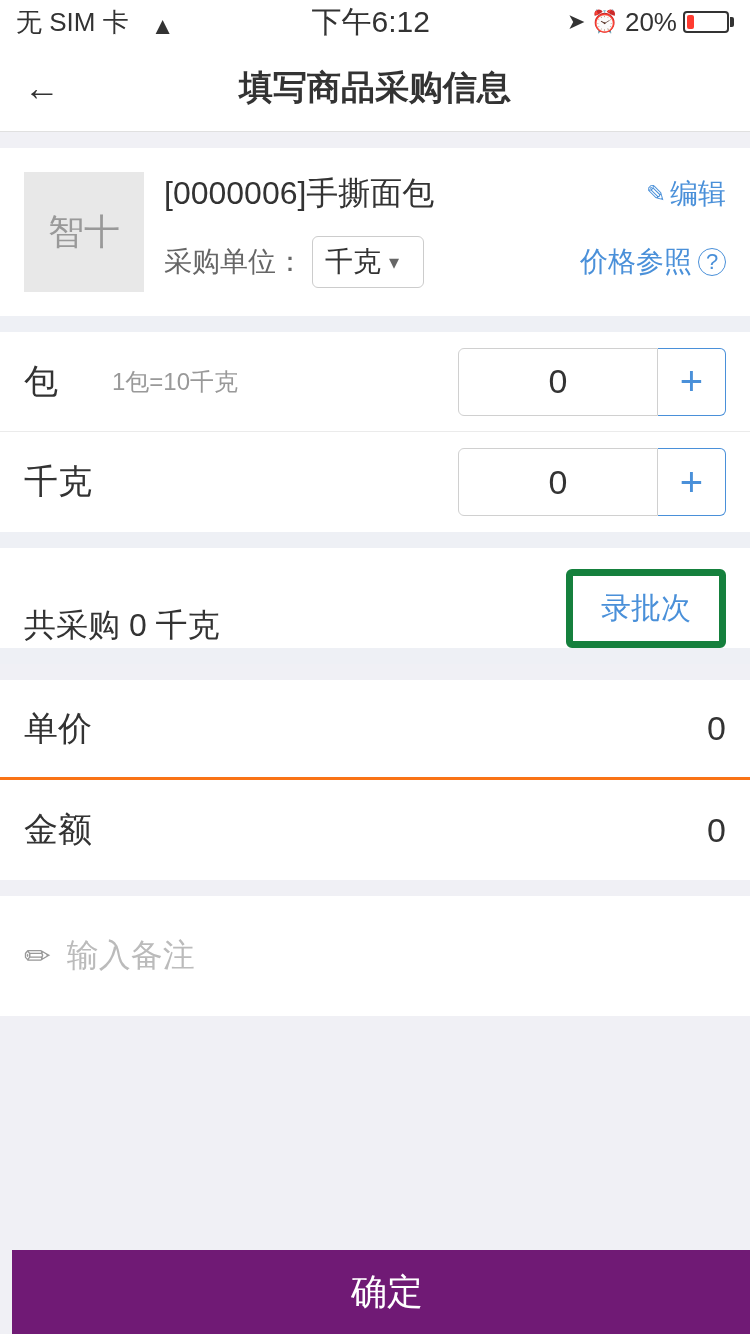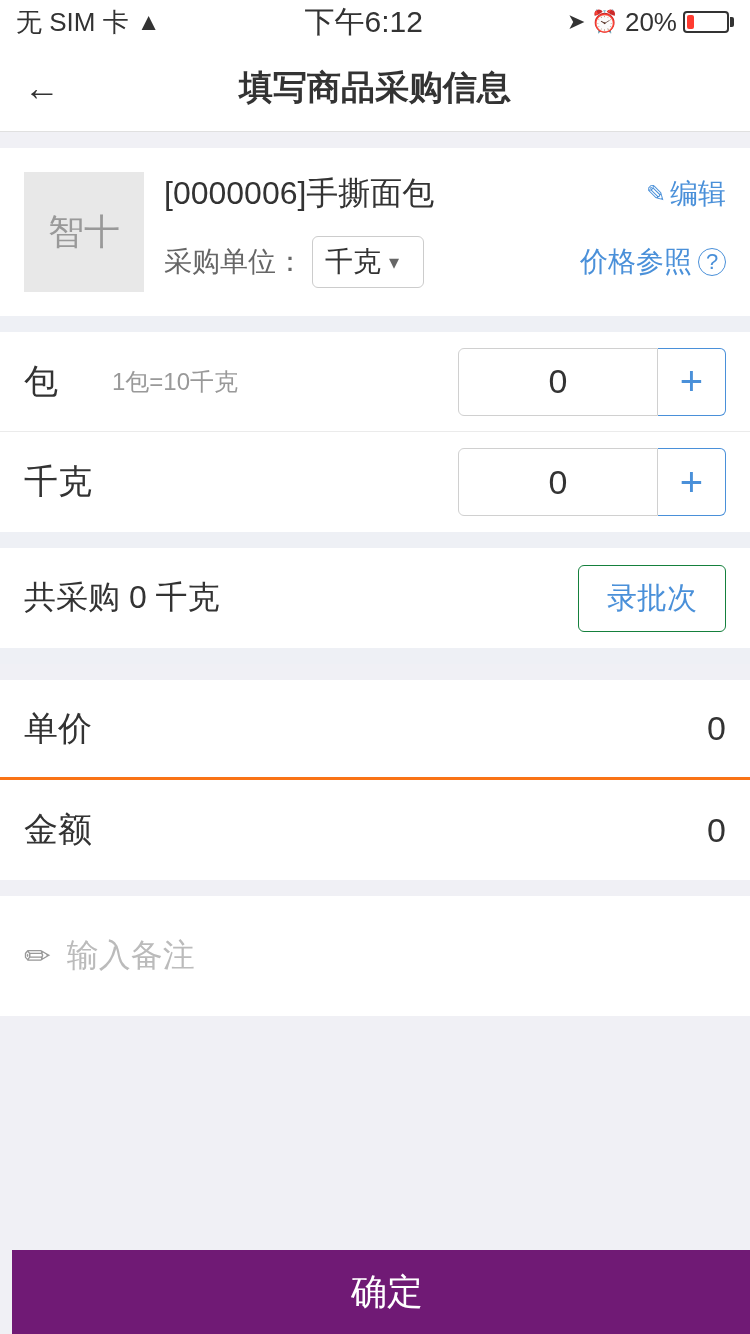--- a/index.html
+++ b/index.html
@@ -19,22 +19,22 @@
       background: #fff;
       display: flex;
       align-items: center;
       justify-content: space-between;
       padding: 0 16px;
       font-size: 28px;
       color: #333;
     }
     .status-left {
       display: flex;
-      align-items: center;
-      gap: 8px;
+      align-items: flex-end;
+      gap: 22px;
       font-size: 26px;
     }
     .status-center {
       font-size: 30px;
       font-weight: 500;
     }
     .status-right {
       display: flex;
       align-items: center;
       gap: 6px;
@@ -251,29 +251,29 @@
       cursor: pointer;
       font-weight: 300;
     }
 
     
     .summary-section {
       background: #fff;
       padding: 0 24px;
       height: 100px;
       display: flex;
-      align-items: center;
+      align-items: flex-end;
       justify-content: space-between;
     }
     .summary-text {
       font-size: 32px;
       color: #333;
     }
     .batch-button {
-      border: 1px solid #15803d;
+      border: 7px solid #15803d;
       color: #4a90d9;
       background: #fff;
       border-radius: 6px;
       padding: 12px 28px;
       font-size: 30px;
       cursor: pointer;
     }
 
     
     .price-section {

